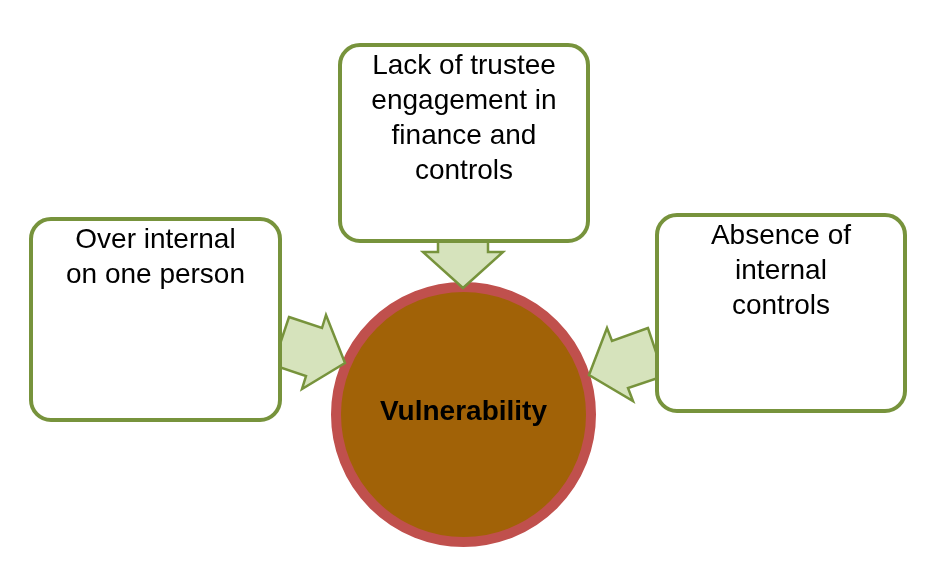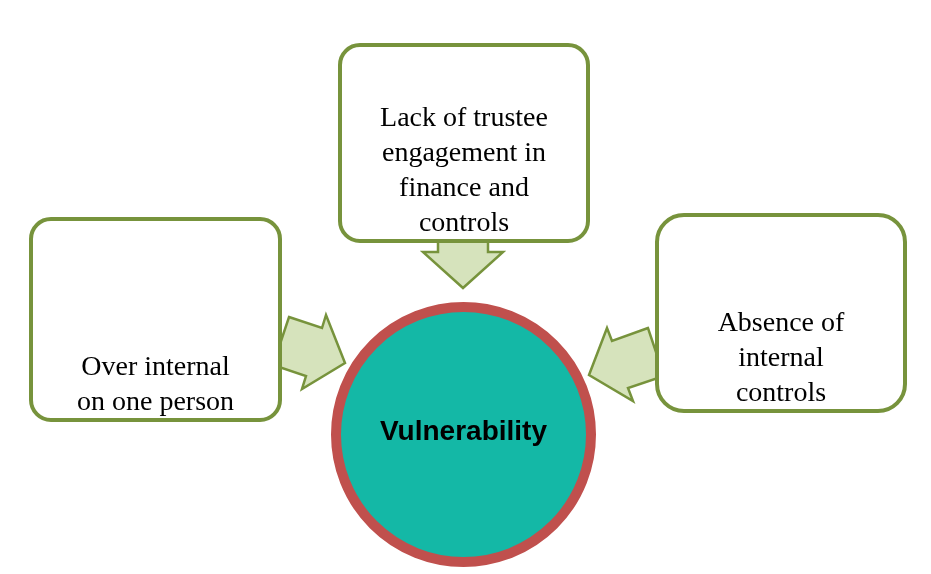--- a/index.html
+++ b/index.html
@@ -12,27 +12,27 @@
     width: 931px;
     height: 574px;
     background: var(--background, #ffffff);
     font-family: "Liberation Sans", sans-serif;
     color: var(--text, #000000);
     overflow: hidden;
   }
   .circle {
     position: absolute;
     left: 331px;
-    top: 302px;
+    top: 282px;
     width: 265px;
     height: 265px;
     box-sizing: border-box;
     border: 10px solid var(--circle-border, #C0504D);
     border-radius: 50%;
-    background: #14b8a6;
+    background: #a16207;
     z-index: 1;
     display: flex;
     align-items: center;
     justify-content: center;
   }
   .circle-label {
     font-size: 28px;
     font-weight: bold;
     text-align: center;
     margin-top: -8px;
@@ -51,33 +51,32 @@
     stroke-width: 2.5;
   }
   .box {
     position: absolute;
     box-sizing: border-box;
     border: 4px solid var(--box-border, #77933C);
     border-radius: 22px;
     background: #ffffff;
     z-index: 3;
     display: flex;
-    align-items: flex-end;
+    align-items: flex-start;
     justify-content: center;
-    font-family: Liberation Serif, serif;
   }
   .box-label {
     font-size: 28px;
     line-height: 35px;
     text-align: center;
     white-space: pre-line;
   }
   .box-top   { left: 338px; top: 43px;  width: 252px; height: 200px; }
   .box-left  { left: 29px;  top: 217px; width: 253px; height: 205px; }
-  .box-right { left: 655px; top: 213px; width: 252px; height: 200px; border-radius: 29px; }
+  .box-right { left: 655px; top: 213px; width: 252px; height: 200px; }
 </style>
 </head>
 <body>
 
 <div class="canvas" style="--background: #FFFFFF; --text: #000000; --box-border: #77933C; --arrow-fill: #D6E3BC; --arrow-stroke: #77933C; --circle-border: #C0504D;">
 
   <div class="circle">
     <div class="circle-label">Vulnerability</div>
   </div>
 

